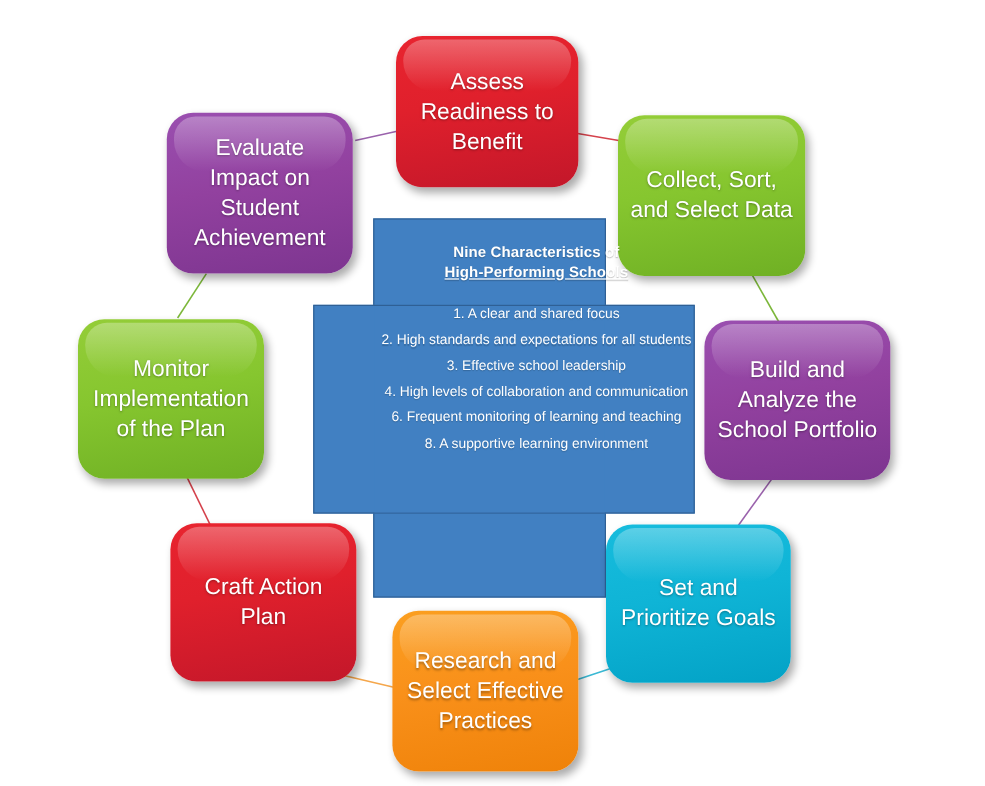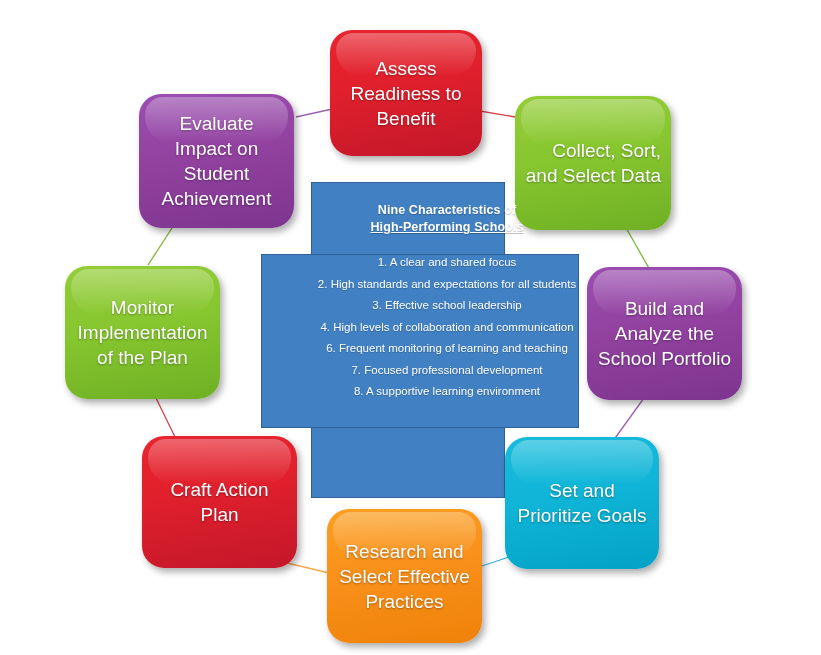--- a/index.html
+++ b/index.html
@@ -75,21 +75,21 @@
   }
   
   .node:before{
     content:"";position:absolute;left:4%;right:4%;top:3px;height:34%;
     border-radius:18px 18px 26px 26px;
     background:linear-gradient(180deg,rgba(255,255,255,.30),rgba(255,255,255,0));
     pointer-events:none;
   }
 
   #node-assess   {left:330px;top:30px;width:152px;height:126px;}
-  #node-collect  {left:515px;top:96px;width:156px;height:134px;text-align:right;}
+  #node-collect  {left:515px;top:96px;width:156px;height:134px;}
   #node-build    {left:587px;top:267px;width:155px;height:133px;}
   #node-goals    {left:505px;top:437px;width:154px;height:132px;}
   #node-research {left:327px;top:509px;width:155px;height:134px;}
   #node-craft    {left:142px;top:436px;width:155px;height:132px;}
   #node-monitor  {left:65px;top:266px;width:155px;height:133px;}
   #node-evaluate {left:139px;top:94px;width:155px;height:134px;}
 </style>
 </head>
 <body>
 
@@ -116,21 +116,20 @@
     <div id="cross-title">
       <div>Nine Characteristics of</div>
       <div class="underline">High-Performing Schools</div>
     </div>
     <ul id="char-list">
       <li>1. A clear and shared focus</li>
       <li>2. High standards and expectations for all students</li>
       <li>3. Effective school leadership</li>
       <li>4. High levels of collaboration and communication</li>
       <li>6. Frequent monitoring of learning and teaching</li>
-      <li>7. Focused professional development</li>
       <li>8. A supportive learning environment</li>
     </ul>
   </div>
 
   <div id="node-assess" class="node red">
     <span class="lbl">Assess Readiness to Benefit</span>
   </div>
   <div id="node-collect" class="node green">
     <span class="lbl">Collect, Sort, and Select Data</span>
   </div>

